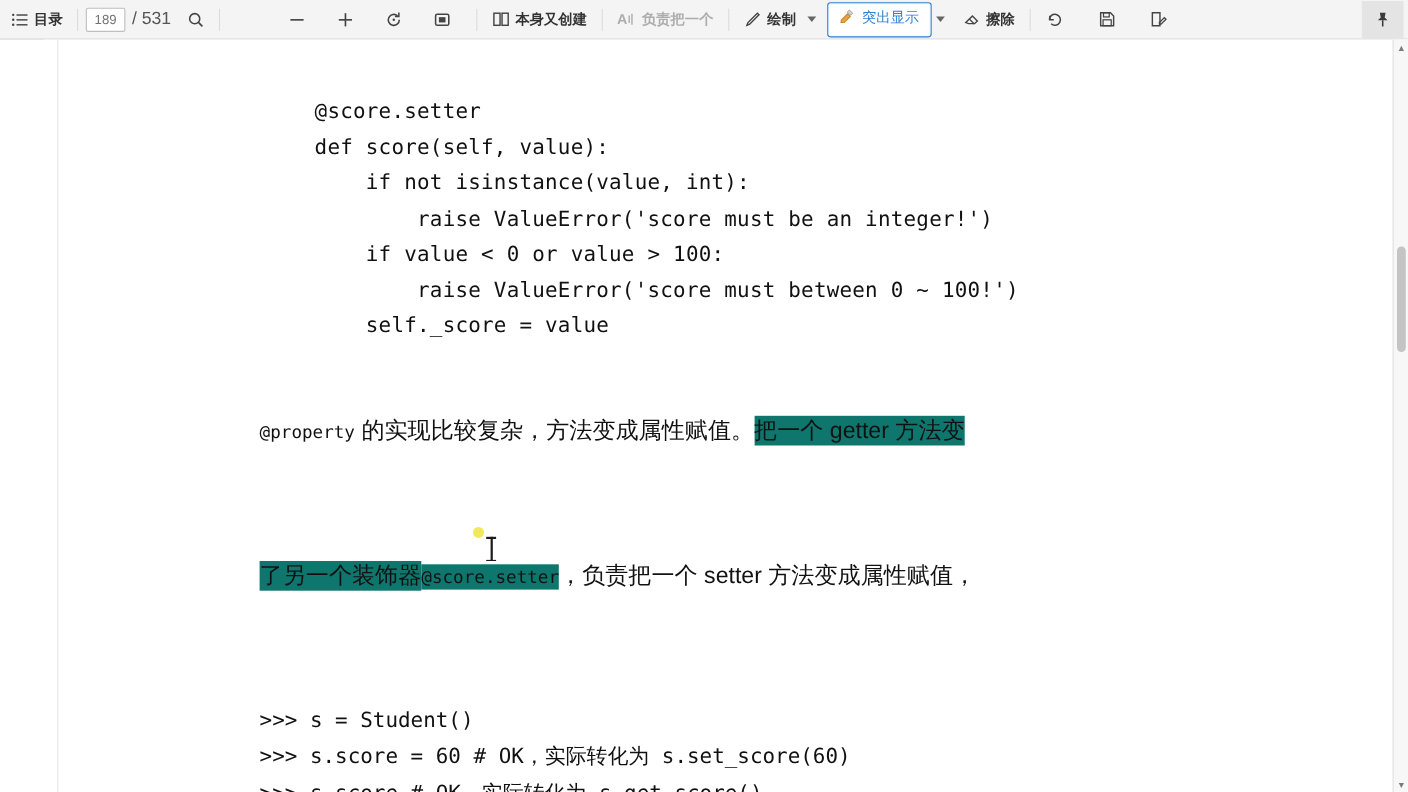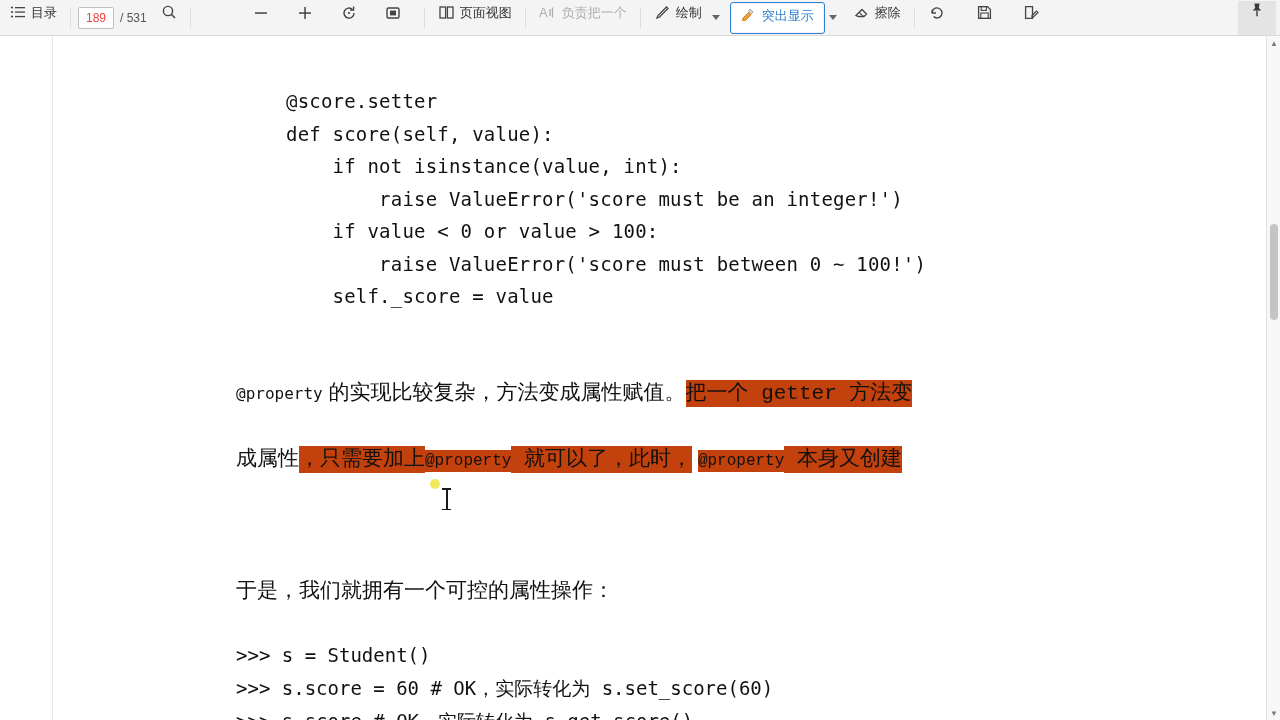--- a/index.html
+++ b/index.html
@@ -27,55 +27,57 @@
     height: 36px;
     background: #f4f4f4;
     border-bottom: 1px solid #d8d8d8;
     display: flex;
     align-items: center;
     box-sizing: border-box;
     padding: 0 4px;
   }
   .tb-btn {
     display: flex;
+    align-items: center;
     height: 28px;
     padding: 0 6px;
     border-radius: 3px;
     color: #333;
     font-size: 13px;
     gap: 5px;
     white-space: nowrap;
     cursor: default;
+    font-weight: bold;
   }
   .tb-btn.disabled { color: #adadad; }
   .icon {
     display: inline-block;
     line-height: 0;
   }
   .sep {
     width: 1px;
     height: 20px;
     background: #dcdcdc;
     margin: 0 7px;
   }
   .page-input {
     width: 36px;
     height: 22px;
     border: 1px solid #bfbfbf;
     border-radius: 2px;
     background: #fff;
     font-size: 12px;
     text-align: center;
-    color: #ef4444;
+    color: #737373;
     font-family: "Liberation Sans", sans-serif;
     padding: 0;
     box-sizing: border-box;
   }
   .page-total {
-    font-size: 12px;
+    font-size: 16px;
     color: #555;
     margin-left: 6px;
   }
   .highlight-btn {
     display: flex;
     align-items: center;
     gap: 6px;
     height: 26px;
     padding: 0 10px 4px 8px;
     border: 1px solid #2f7fd1;
@@ -135,23 +137,22 @@
     font-size: 21px;
     color: #111;
     line-height: 1;
     white-space: nowrap;
   }
   .mono {
     font-family: "DejaVu Sans Mono", monospace;
     font-size: 16px;
   }
   .hl {
-    background: #c2410c;
+    background: #0f766e;
     padding: 2px 0;
-    font-family: Liberation Mono, monospace;
   }
 
   .console-block {
     position: absolute;
     left: 196px;
     top: 584px;
     font-family: "DejaVu Sans Mono", monospace;
     font-size: 19px;
     line-height: 33px;
     color: #111;
@@ -288,21 +289,21 @@
 
     <div class="sep" style="margin-left:16px;"></div>
 
     <div class="tb-btn">
       <span class="icon">
         <svg width="17" height="17" viewBox="0 0 17 17">
           <rect x="2" y="3" width="5.6" height="11" fill="none" stroke="#444" stroke-width="1.3"></rect>
           <rect x="9.4" y="3" width="5.6" height="11" fill="none" stroke="#444" stroke-width="1.3"></rect>
         </svg>
       </span>
-      <span>页面视图</span>
+      <span>本身又创建</span>
     </div>
 
     <div class="sep"></div>
 
     <div class="tb-btn disabled">
       <span class="icon">
         <svg width="18" height="17" viewBox="0 0 18 17">
           <text x="0" y="13" font-size="13" font-family="Liberation Sans, sans-serif" fill="#adadad">A</text>
           <path d="M11 5 L11 12 M13.5 3.5 L13.5 13.5" stroke="#adadad" stroke-width="1.3" fill="none"></path>
         </svg>
@@ -395,26 +396,25 @@
     if not isinstance(value, int):
         raise ValueError('score must be an integer!')
     if value &lt; 0 or value &gt; 100:
         raise ValueError('score must between 0 ~ 100!')
     self._score = value</pre>
 
     <div class="para" style="top:345px;">
       <span class="mono">@property</span><span> 的实现比较复杂，方法变成属性赋值。</span><span class="hl">把一个 getter 方法变</span>
     </div>
 
-    <div class="para" style="top:411px;">
-      <span>成属性</span><span class="hl">，只需要加上</span><span class="hl mono">@property</span><span class="hl"> 就可以了，此时，</span><span> </span><span class="hl mono">@property</span><span class="hl"> 本身又创建</span>
-    </div>
-
-
-    <div class="para" style="top:543px;">于是，我们就拥有一个可控的属性操作：</div>
+
+    <div class="para" style="top:477px;">
+      <span class="hl">了另一个装饰器</span><span class="hl mono">@score.setter</span><span>，负责把一个 setter 方法变成属性赋值，</span>
+    </div>
+
 
     <pre class="console-block">&gt;&gt;&gt; s = Student()
 &gt;&gt;&gt; s.score = 60 # OK，实际转化为 s.set_score(60)
 &gt;&gt;&gt; s.score # OK，实际转化为 s.get_score()</pre>
 
     <div class="cursor-dot"></div>
     <div class="text-cursor">
         <span></span>
       </div>
   </div>

